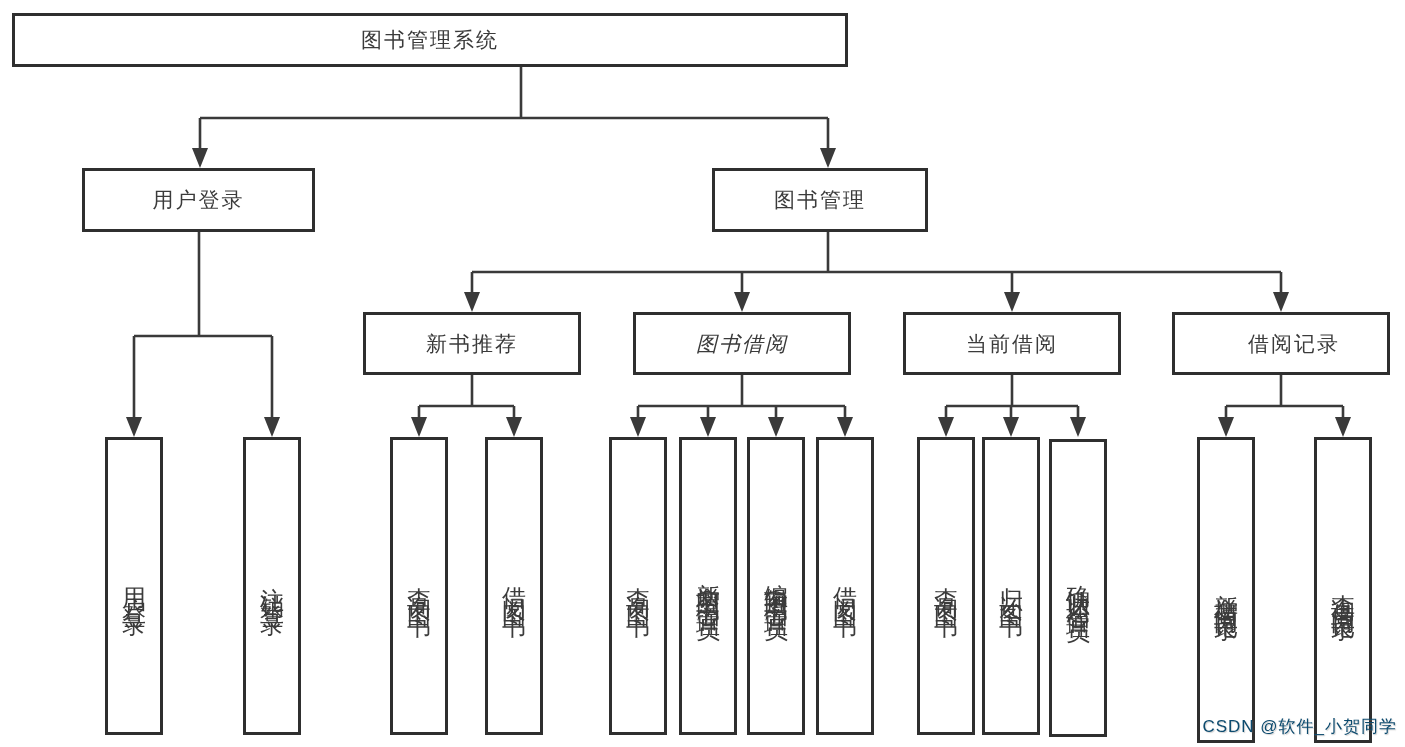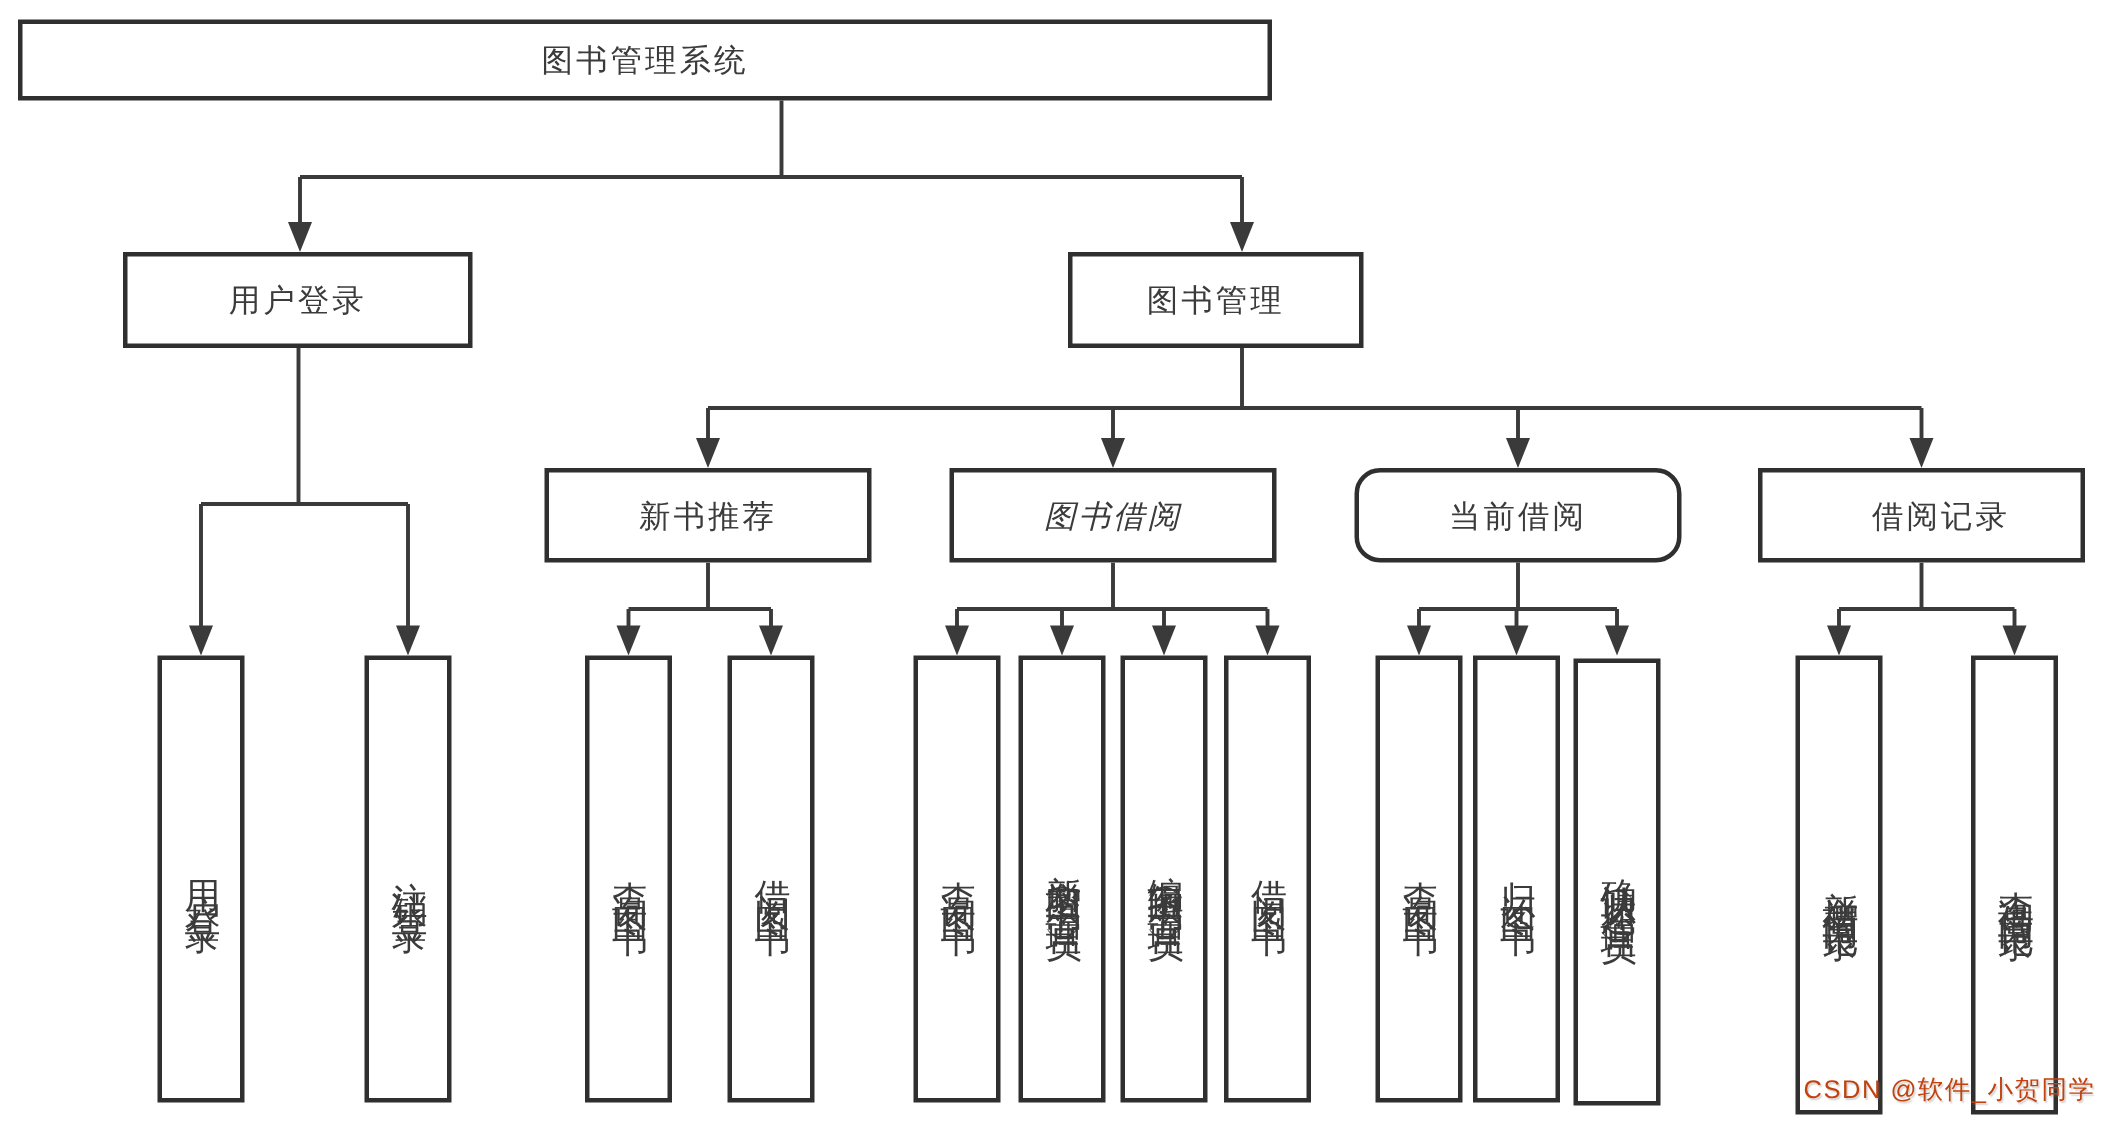--- a/index.html
+++ b/index.html
@@ -47,21 +47,21 @@
   }
   .leaf.long .vtext {
     letter-spacing: 5px;
   }
   .watermark {
     position: absolute;
     right: 8px;
     bottom: 9px;
     font-size: 17px;
     letter-spacing: 1px;
-    color: #c2410c;
+    color: #0c4a6e;
     text-shadow: 1px 1px 1px rgba(120,120,120,0.35);
     white-space: nowrap;
     z-index: 10;
   }
 </style>
 </head>
 <body>
 
 <div class="canvas">
 
@@ -108,31 +108,31 @@
     </g>
   </svg>
 
   <div class="node" style="left:12px; top:13px; width:836px; height:54px;">
     <span class="hlabel">图书管理系统</span>
   </div>
 
   <div class="node" style="left:82px; top:168px; width:233px; height:64px;">
     <span class="hlabel">用户登录</span>
   </div>
-  <div class="node" style="left:712px; top:168px; width:197px; height:64px;align-items:center;">
+  <div class="node" style="left:712px; top:168px; width:216px; height:64px;align-items:center;">
     <span class="hlabel">图书管理</span>
   </div>
 
   <div class="node" style="left:363px; top:312px; width:218px; height:63px;text-align:right;">
     <span class="hlabel">新书推荐</span>
   </div>
   <div class="node" style="left:633px; top:312px; width:218px; height:63px;font-style:italic;">
     <span class="hlabel">图书借阅</span>
   </div>
-  <div class="node" style="left:903px; top:312px; width:218px; height:63px;border-radius:17px;">
+  <div class="node" style="left:903px; top:312px; width:218px; height:63px;">
     <span class="hlabel">当前借阅</span>
   </div>
   <div class="node" style="left:1172px; top:312px; width:218px; height:63px;padding-left:26px;">
     <span class="hlabel">借阅记录</span>
   </div>
 
   <div class="node leaf" style="left:105px; top:437px; width:58px; height:298px;">
     <span class="vtext">用户登录</span>
   </div>
   <div class="node leaf" style="left:243px; top:437px; width:58px; height:298px;">

